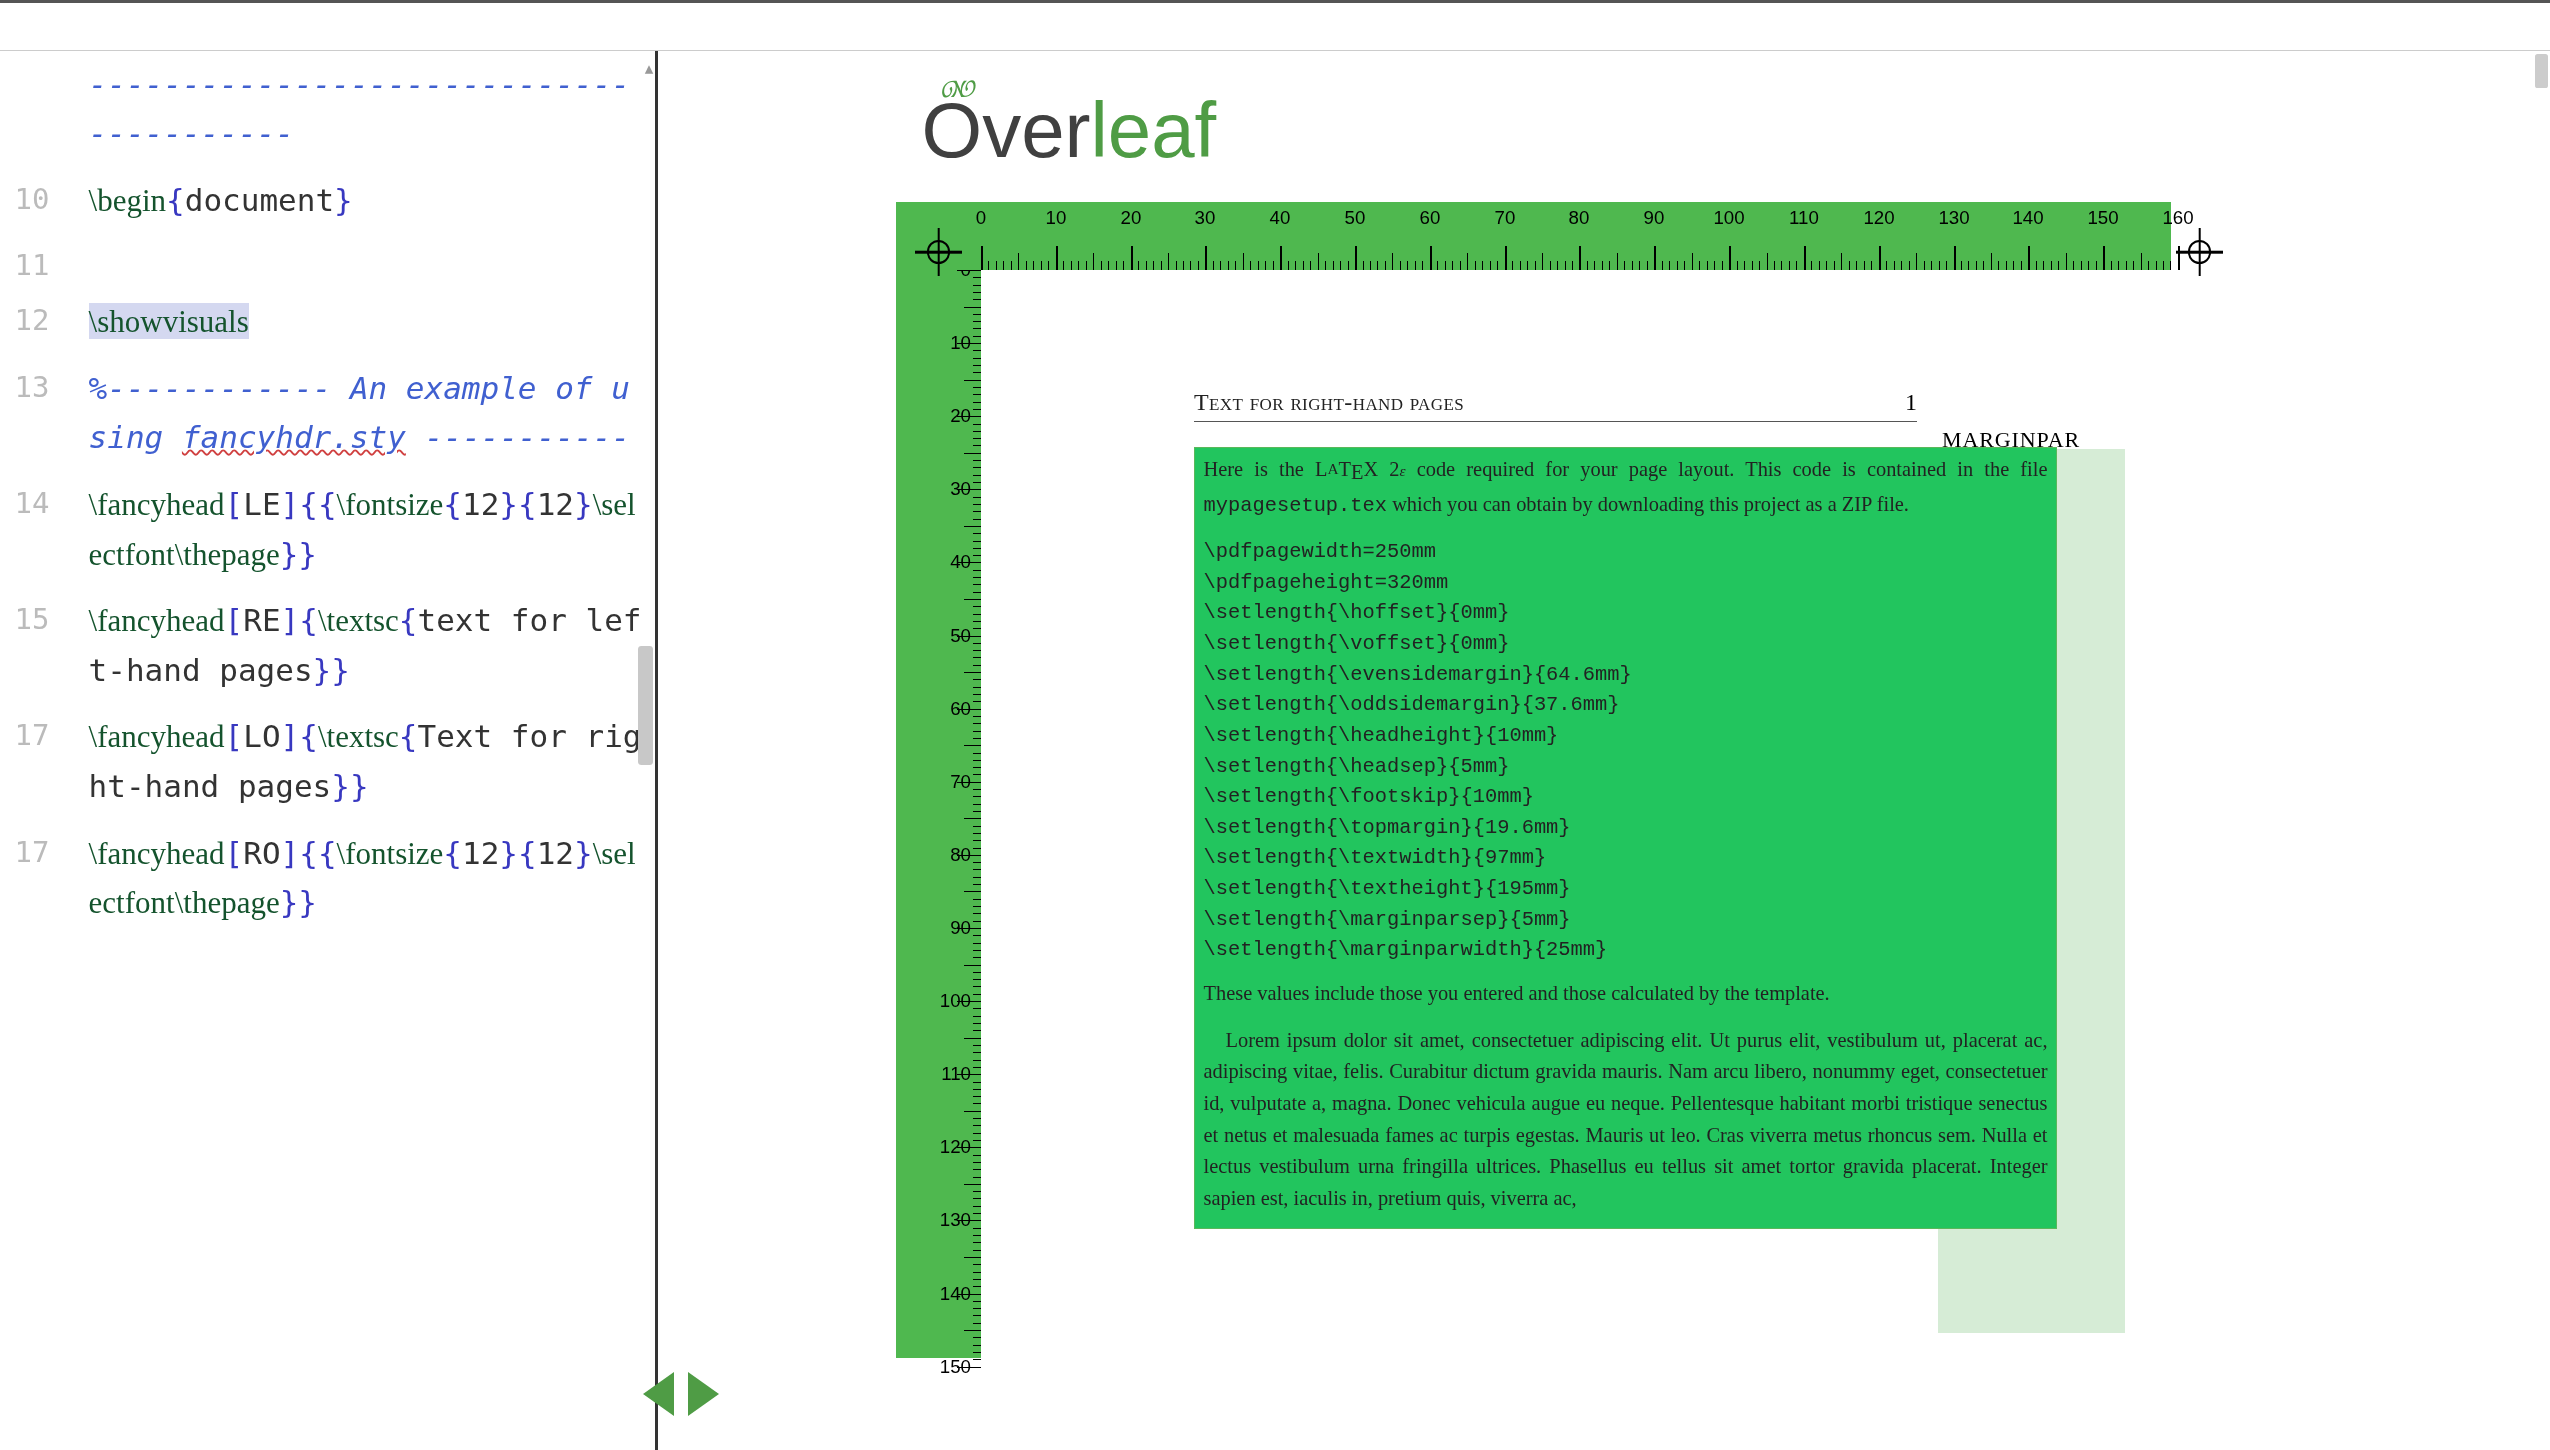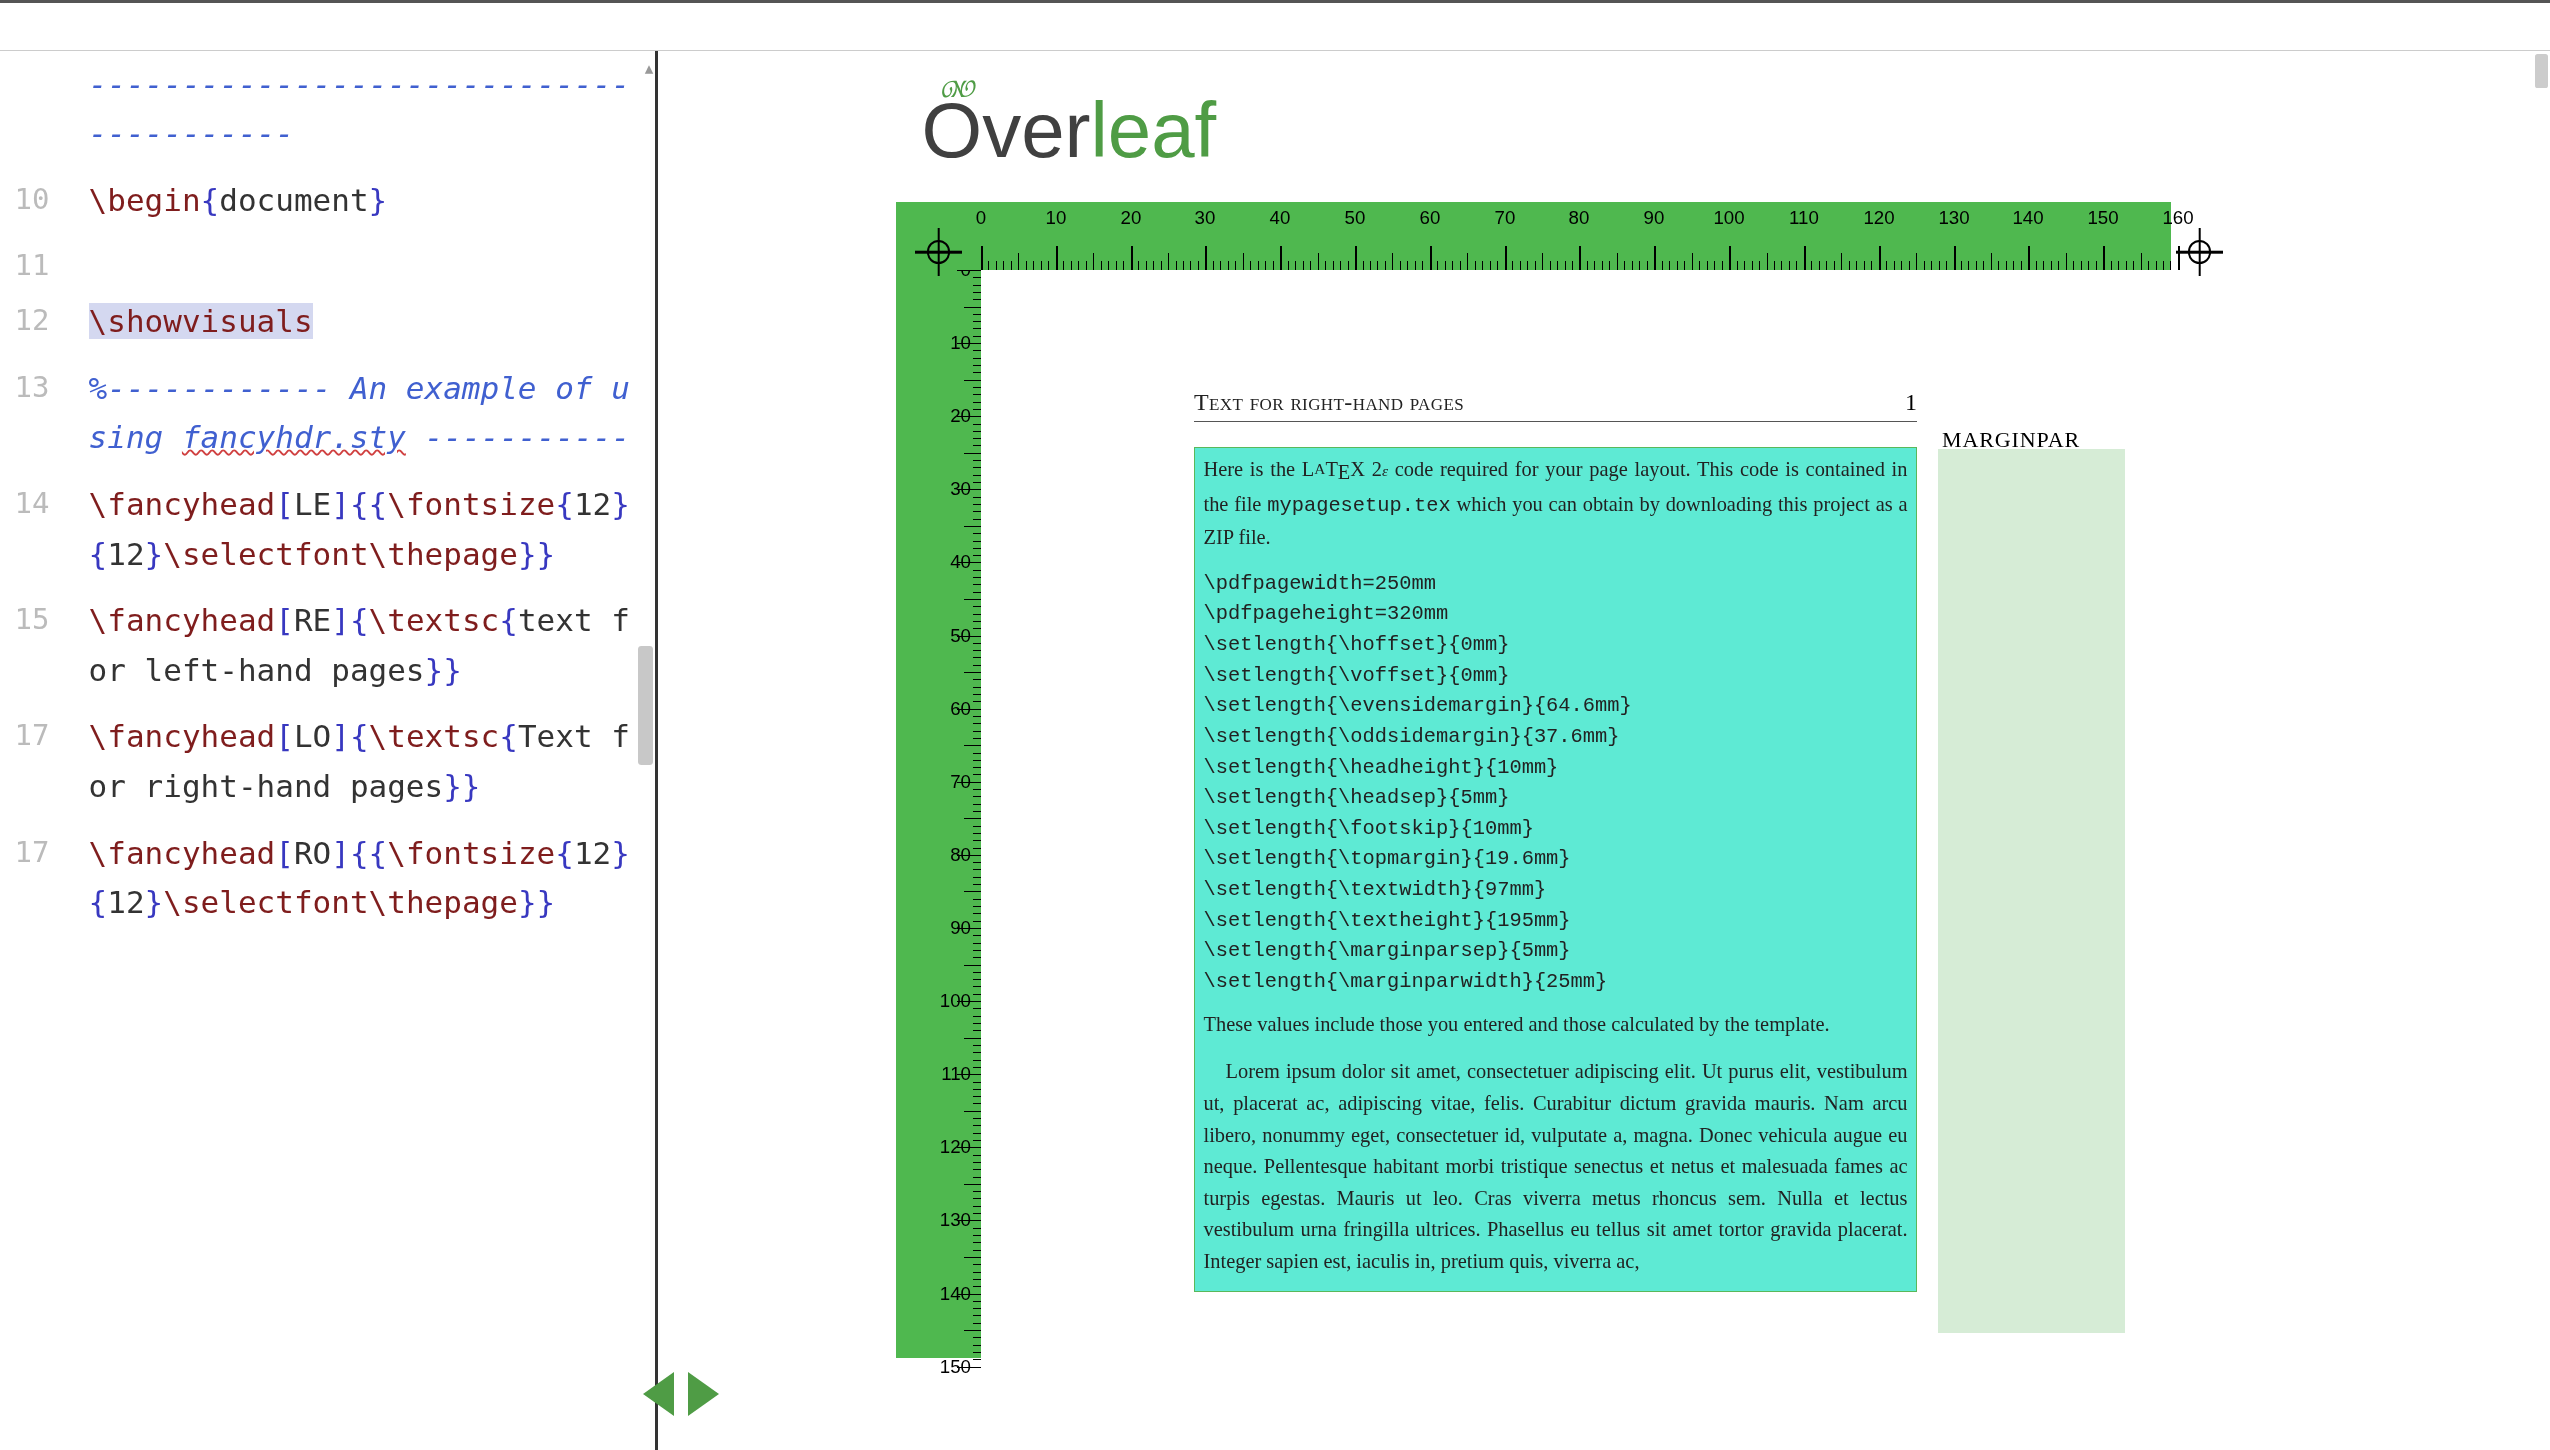--- a/index.html
+++ b/index.html
@@ -20,21 +20,21 @@
 .status-text { display: flex; align-items: center; padding: 0 20.4px; font-size: 24px; color: #999; }
 .main { display: flex; flex: 1; overflow: hidden; }
 .editor-col { display: flex; flex-direction: column; width: 658px; border-right: 3.4px solid #333; position: relative; }
 .editor-expand { position: absolute; top: 6.8px; right: 1.7px; color: #999; font-size: 17px; }
 .editor { flex: 1; overflow: hidden; font-family: "Lucida Console", Monaco, monospace; font-size: 31px; line-height: 1.6; }
 .line { display: flex; }
 .gutter { width: 75px; text-align: right; padding-right: 25.5px; color: #bbb; font-size: 29px; padding-top: 8.5px; }
 .code { flex: 1; padding: 8.5px 6.8px 8.5px 13.6px; white-space: pre-wrap; word-break: break-all; position: relative; }
 .code-wrap { display: block; }
 .sel { background: #d4d8f0; display: inline; }
-.c-cmd { color: #7f1d1d; }
+.c-cmd { color: #14532d; font-family: Liberation Serif, serif; }
 .c-brace { color: #3838c0; }
 .c-text { color: #333; }
 .c-comment { color: #4060d0; font-style: italic; }
 .wavy { text-decoration: underline wavy #d04040; text-decoration-thickness: 1.7px; }
 .editor-scroll { position: absolute; right: 0; top: 51px; bottom: 0; width: 18.7px; background: transparent; }
 .scroll-thumb { position: absolute; left: 1.7px; right: 1.7px; top: 544px; height: 119px; background: #c8c8c8; border-radius: 3.4px; }
 .preview-col { flex: 1; position: relative; background: #fff; overflow: hidden; }
 .preview-canvas { position: absolute; inset: 0; padding: 34px 0 0 238px; }
 .logo { font-size: 78px; font-weight: 400; color: #404040; margin-bottom: 25.5px; margin-left: 25.5px; }
 .logo .leaf { color: #4f9c45; }
@@ -48,21 +48,21 @@
 .target { position: absolute; width: 37px; height: 37px; }
 .target::before, .target::after { content:""; position:absolute; background:#000; }
 .target::before { left:50%; top:-5.1px; bottom:-5.1px; width:2.6px; transform:translateX(-50%); }
 .target::after { top:50%; left:-5.1px; right:-5.1px; height:2.6px; transform:translateY(-50%); }
 .target .ring { position:absolute; inset:6.8px; border:2.6px solid #000; border-radius:50%; }
 .doc-header { position: absolute; top: 119px; left: 213px; width: 723px; border-bottom: 1.7px solid #555; display: flex; justify-content: space-between; padding-bottom: 5.1px; }
 .doc-header-title { font-variant: small-caps; font-family: Georgia, serif; font-size: 24px; color: #222; letter-spacing: 0.4px; }
 .doc-header-page { font-family: Georgia, serif; font-size: 24px; }
 .marginpar { position: absolute; top: 157px; left: 961px; font-family: Georgia, serif; font-size: 22px; letter-spacing: 0.9px; }
 .marginpar-box { position: absolute; top: 179px; left: 957px; width: 187px; height: 884px; background: #d6ecd6; }
-.textbody { position: absolute; top: 177px; left: 213px; width: 723px; background: #5eead4; border: 0.9px solid #5ab85a; padding: 6.8px 8.5px 13.6px; font-family: Georgia, serif; font-size: 20.4px; line-height: 1.55; color: #222; text-align: justify; }
+.textbody { position: absolute; top: 177px; left: 213px; width: 863px; background: #22c55e; border: 0.9px solid #5ab85a; padding: 6.8px 8.5px 13.6px; font-family: Georgia, serif; font-size: 20.4px; line-height: 1.55; color: #222; text-align: justify; }
 .textbody .para { margin-bottom: 15.3px; }
 .monoblock { font-family: "Courier New", monospace; font-size: 20.4px; line-height: 1.5; white-space: pre; margin: 12px 0; }
 .splitter-arrows { position: absolute; bottom: 34px; left: 643px; display: flex; gap: 13.6px; z-index: 50; }
 .tri-nav { width: 0; height: 0; border-style: solid; cursor: pointer; }
 .tri-nav.left { border-width: 22px 31px 22px 0; border-color: transparent #4f9c45 transparent transparent; }
 .tri-nav.right { border-width: 22px 0 22px 31px; border-color: transparent transparent transparent #4f9c45; }
 .caret-down { display:inline-block; width:0; height:0; border-left:6.8px solid transparent; border-right:6.8px solid transparent; border-top:8.5px solid #4f9c45; margin-left:5.1px; vertical-align: middle; }
 .tickline { position:absolute; background:#000; }
 .preview-scroll { position:absolute; right:1.7px; top:3.4px; width:13.6px; height:34px; background:#ccc; border-radius:2.6px; }
 </style>

